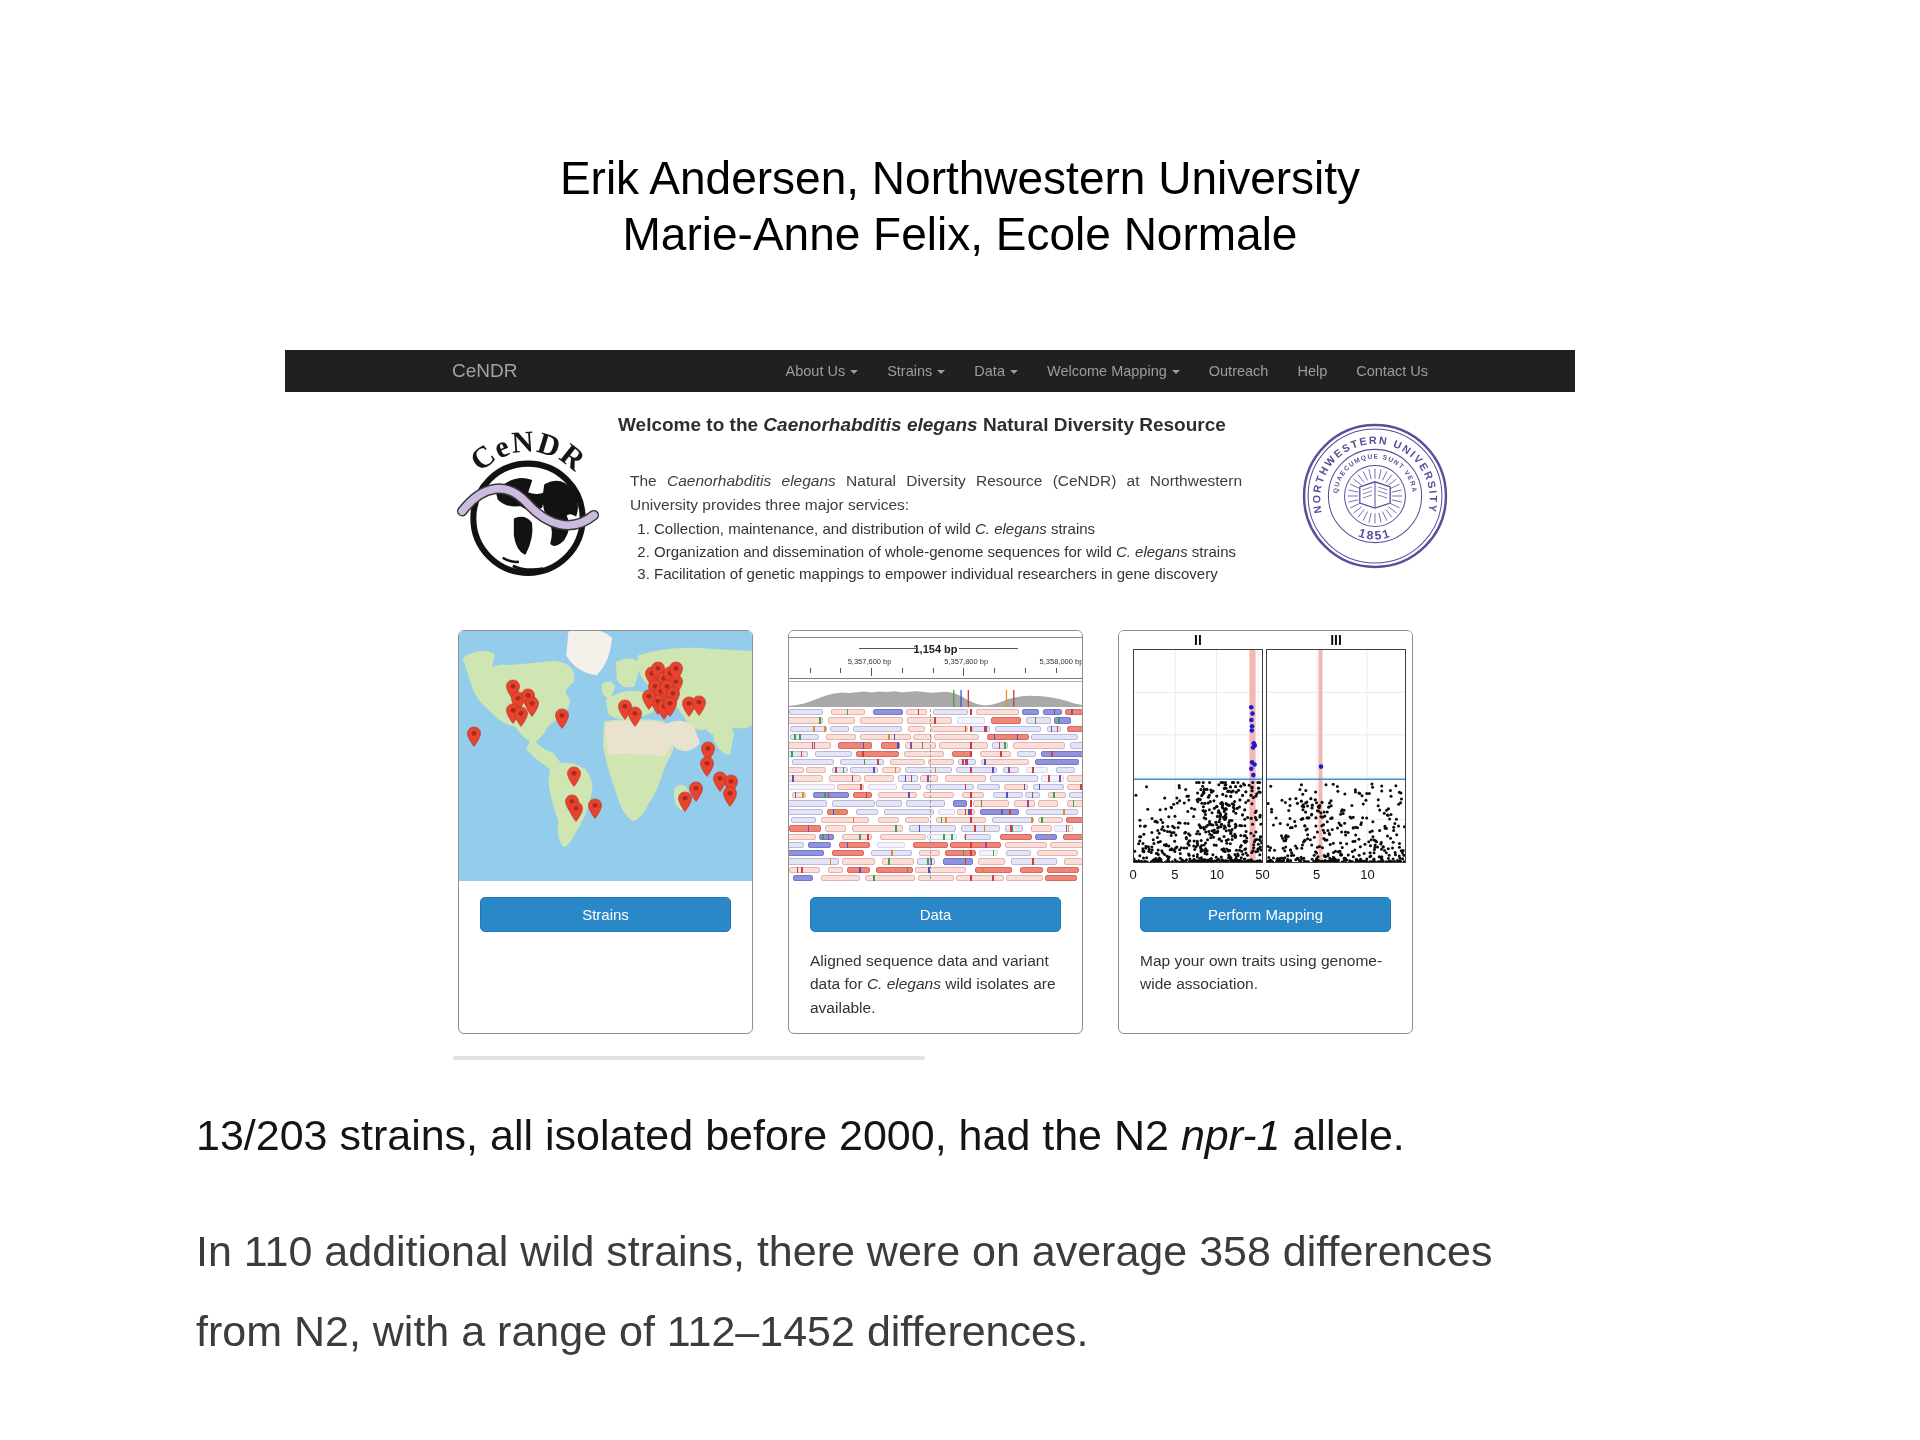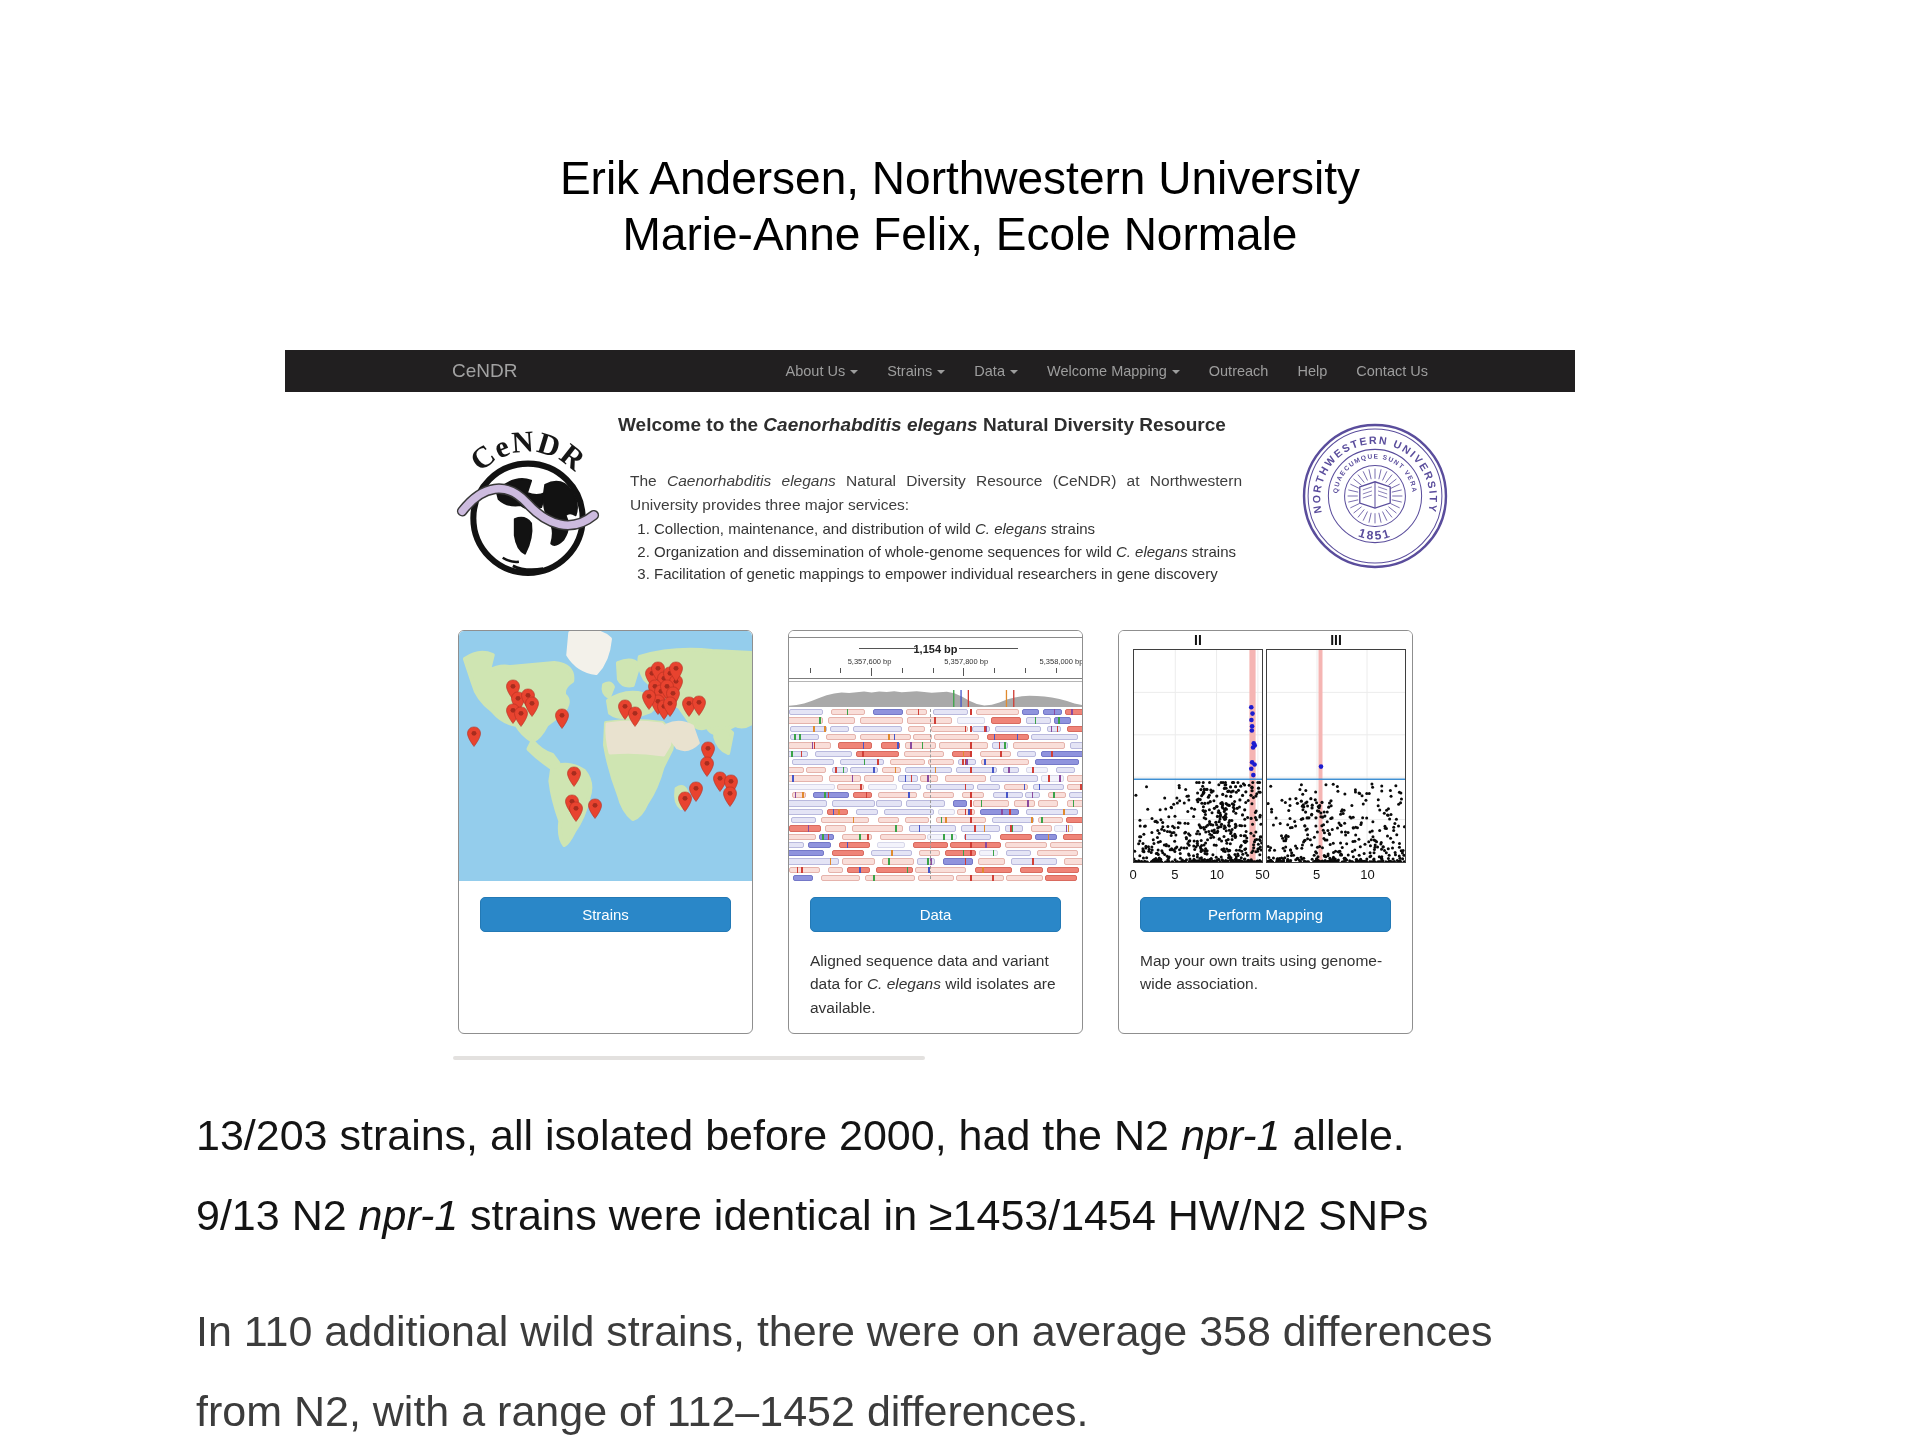--- a/index.html
+++ b/index.html
@@ -1948,21 +1948,20 @@
       <div class="card-btn">Perform Mapping</div>
       <div class="card-desc"><span>Map your own traits using genome-wide association.</span></div>
     </div>
 
     <div class="footer-strip"></div>
   </div>
 
   <div class="findings">
     <div class="block-a">
       <div><span>13/203 strains, all isolated before 2000, had the N2 </span><em>npr-1</em><span> allele.</span></div>
-      <div><span>9/13 N2 </span><em>npr-1</em><span> strains were identical in ≥1453/1454 HW/N2 SNPs</span></div>
     </div>
     <div class="block-b">
       <div><span>In 110 additional wild strains, there were on average 358 differences</span></div>
       <div><span>from N2, with a range of 112–1452 differences.</span></div>
     </div>
   </div>
 
 </div>
 
 </body></html>

